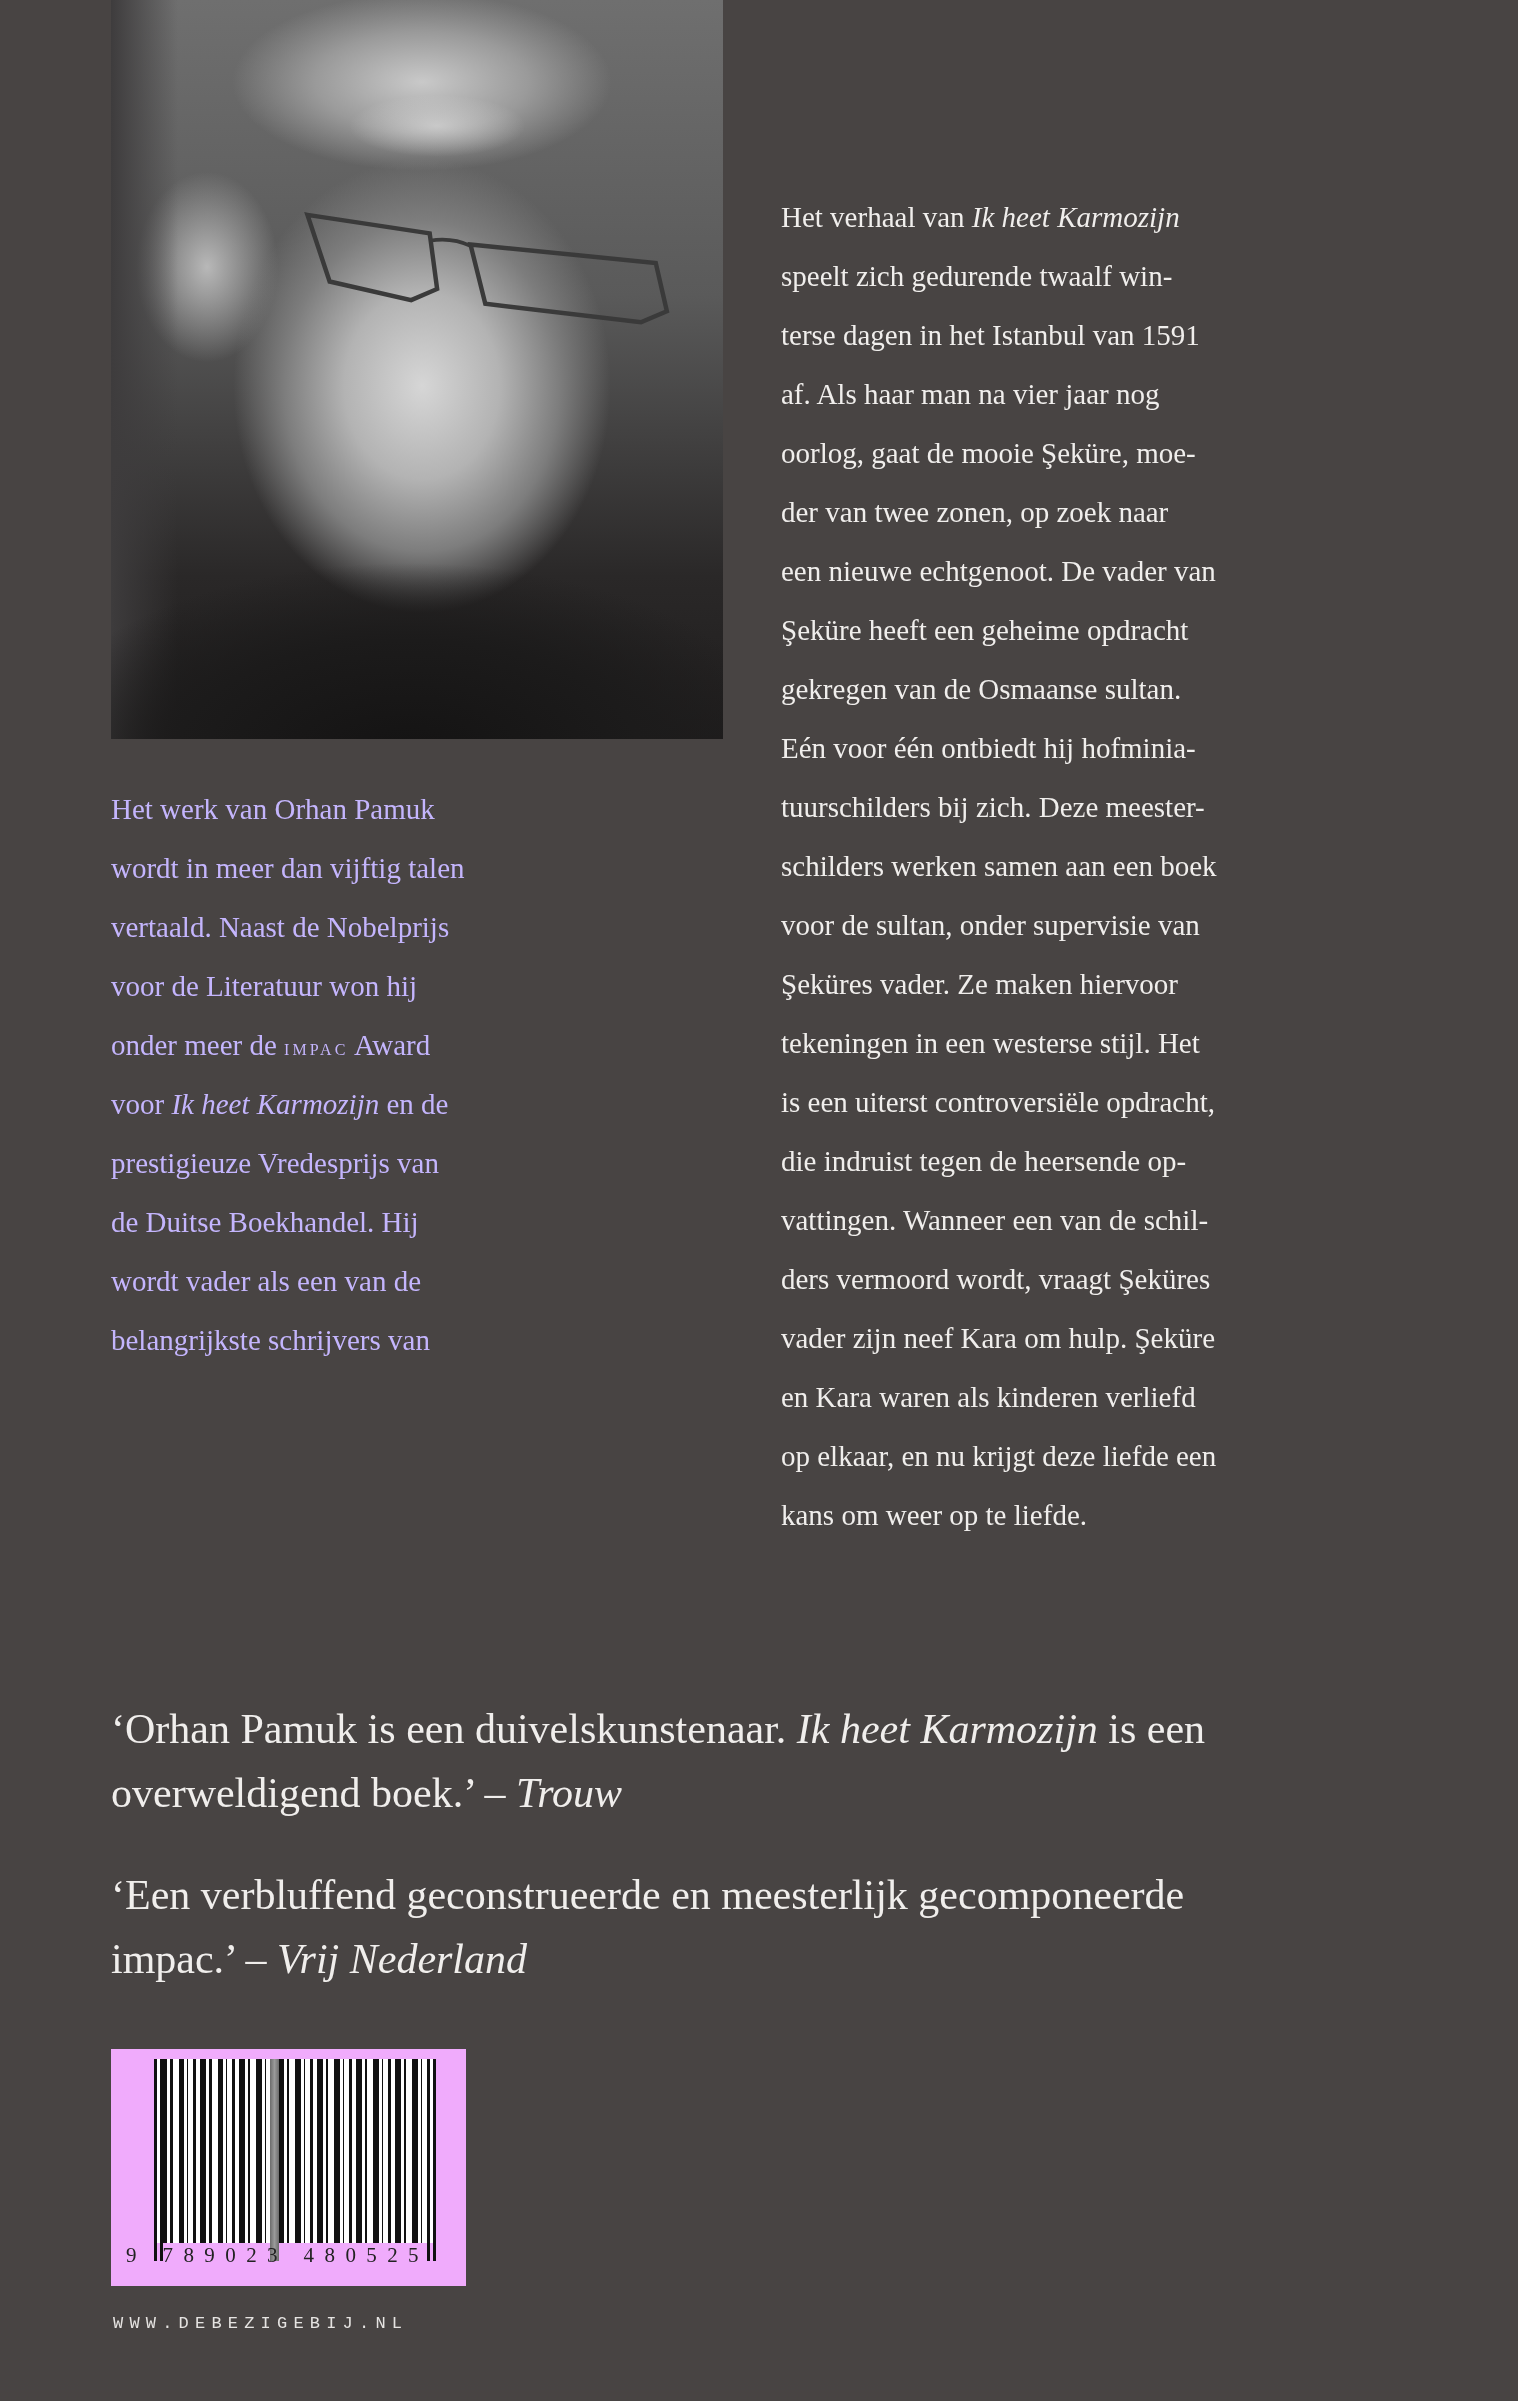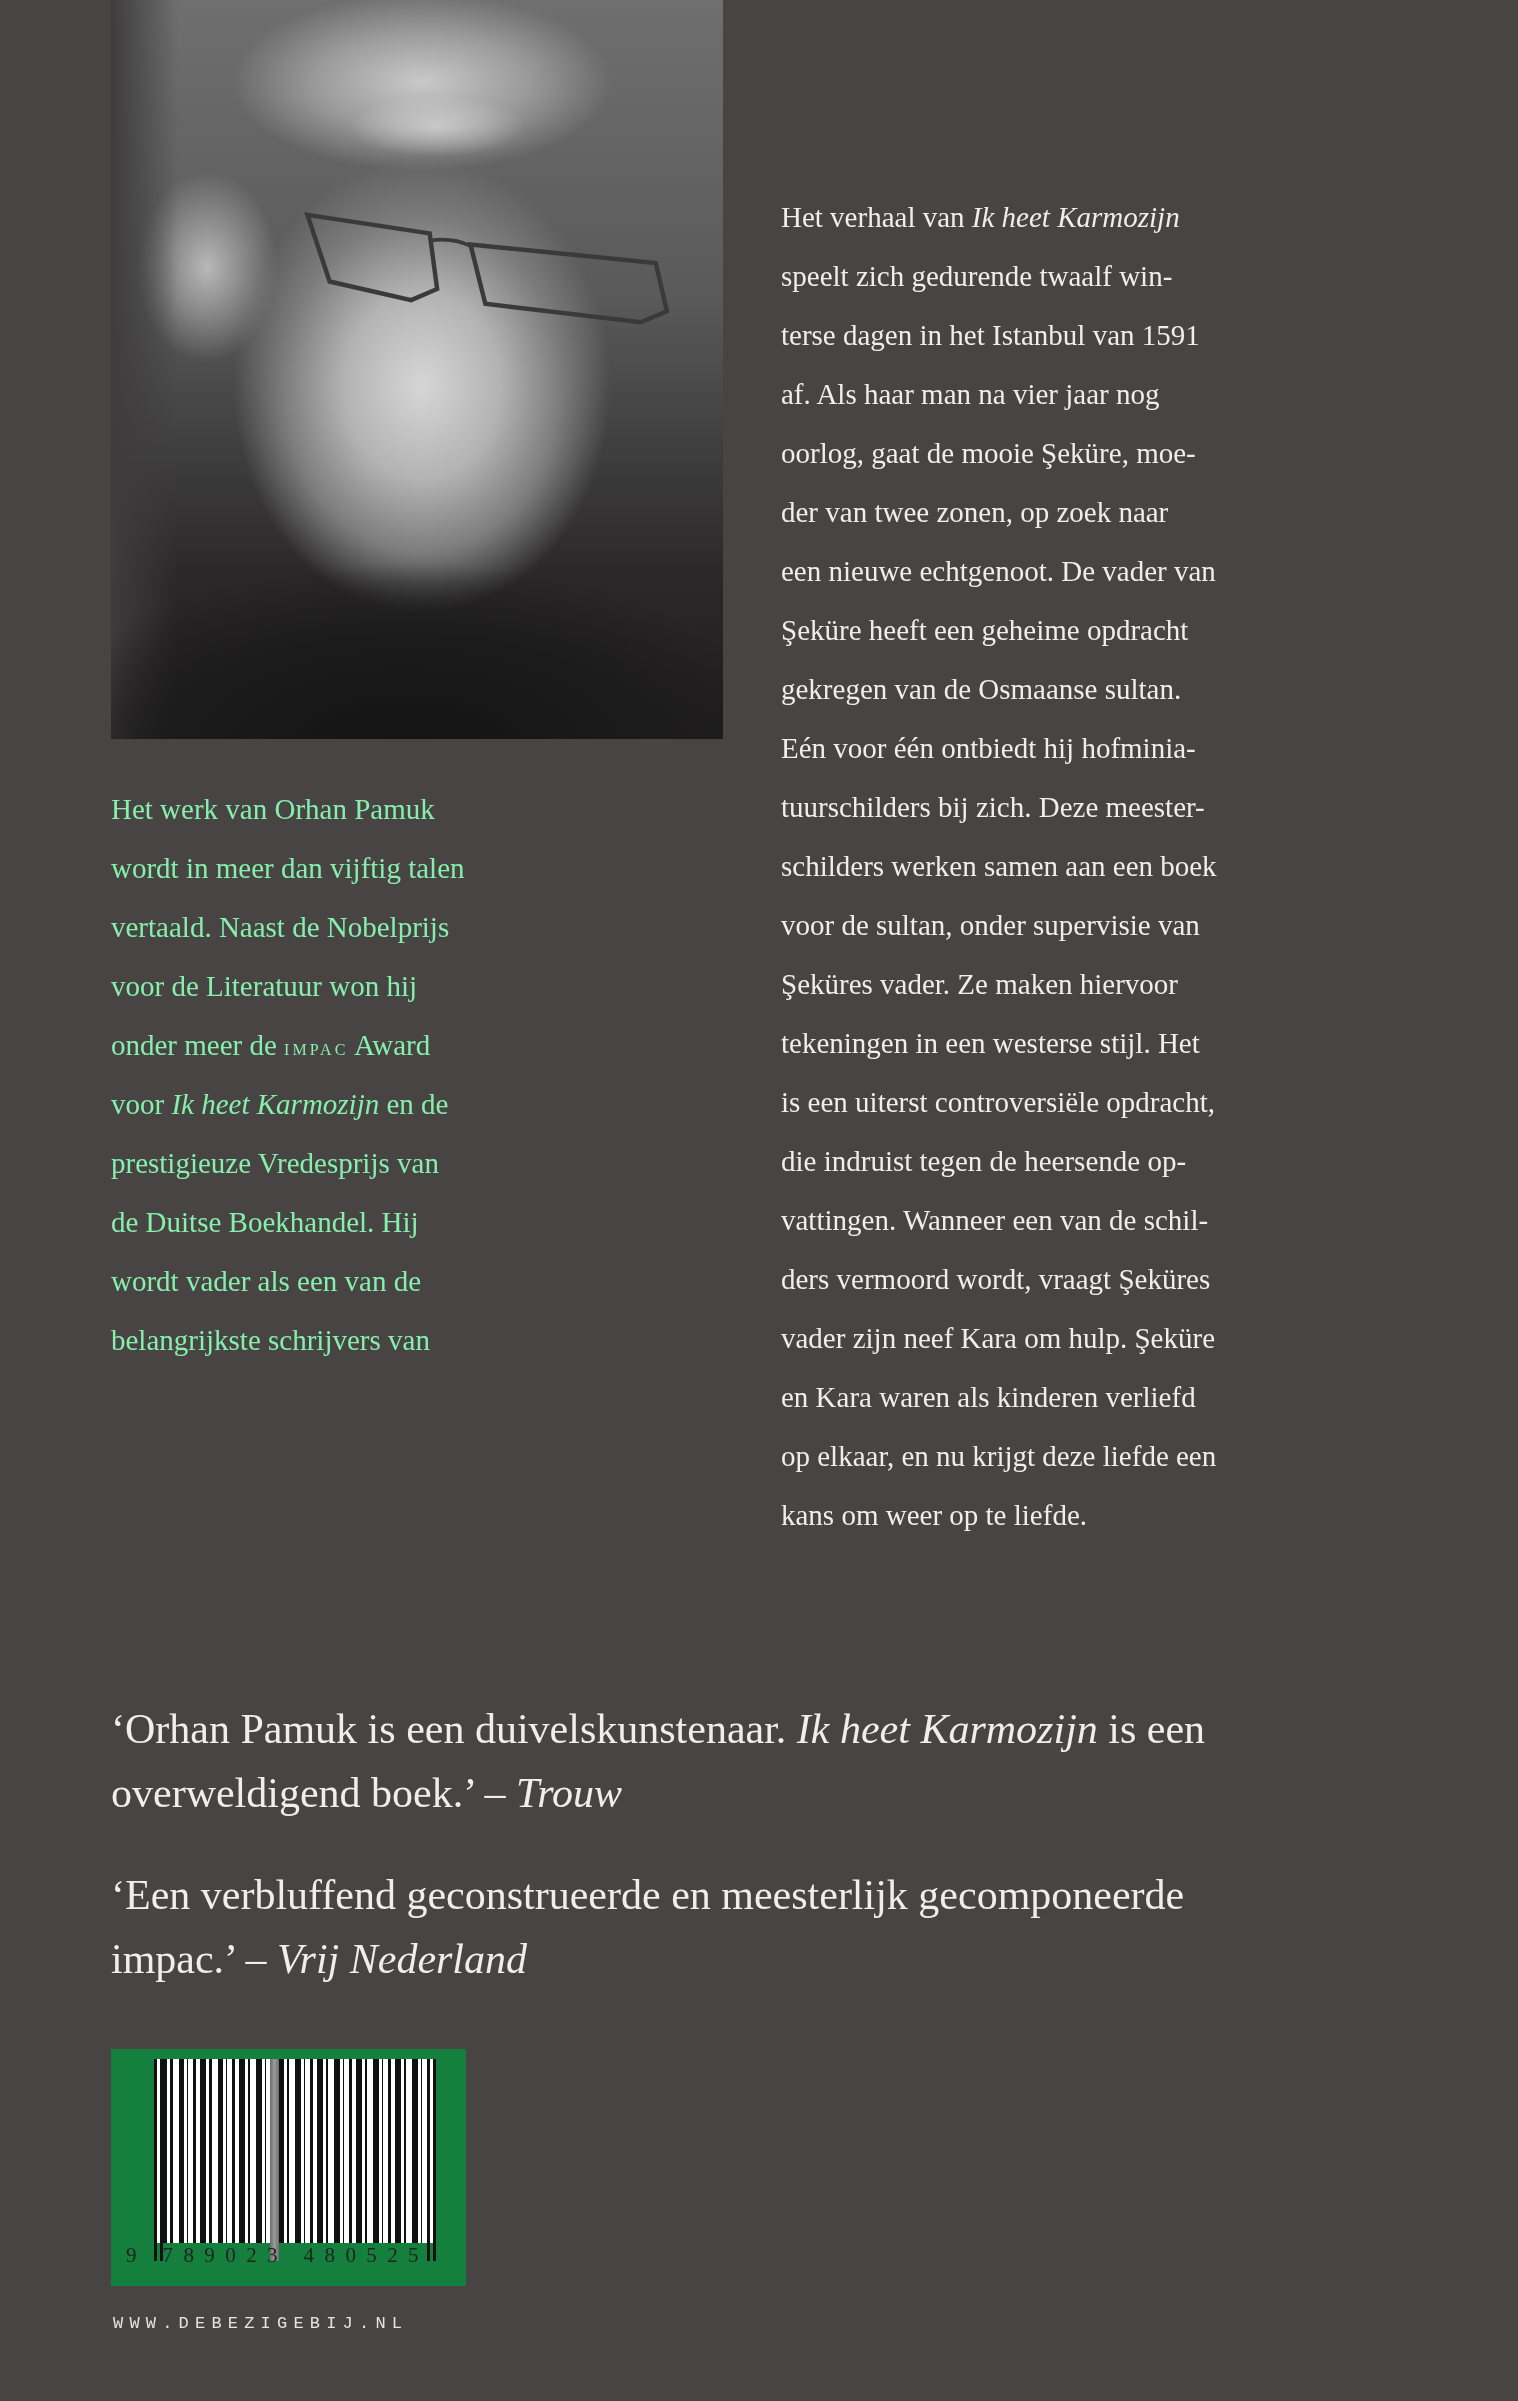--- a/index.html
+++ b/index.html
@@ -37,40 +37,40 @@
     font-size: 29px;
     line-height: 59px;
     white-space: nowrap;
   }
   .col-text .line { display: block; height: 59px; }
   .col-text em { font-style: italic; }
   .col-text .sc { font-variant: small-caps; letter-spacing: 3px; font-size: 0.78em; }
 
   .bio {
     left: 111px; top: 780px;
-    color: #86efac;
+    color: #c4b5fd;
   }
   .synopsis {
     left: 781px; top: 188px;
     color: #f0eeec;
   }
   .quotes {
     position: absolute; left: 111px; top: 1697px;
     color: #f0eeec;
     font-size: 42px; line-height: 64px;
     white-space: nowrap;
   }
   .quotes .quote { display: block; }
   .quotes .quote + .quote { margin-top: 38px; }
   .quotes .line { display: block; height: 64px; }
   .quotes em { font-style: italic; }
 
   .barcode {
     position: absolute; left: 111px; top: 2049px; width: 355px; height: 237px;
-    background: #15803d;
+    background: #f0abfc;
   }
   .barcode .bars {
     position: absolute; left: 43px; top: 10.4px; width: 280px; height: 184px;
     background-image: repeating-linear-gradient(90deg,
       #111 0px, #111 3px, #fff 3px, #fff 6.7px,
       #111 6.7px, #111 13.3px, #fff 13.3px, #fff 16.3px,
       #111 16.3px, #111 18.5px, #fff 18.5px, #fff 24.5px,
       #111 24.5px, #111 30px, #fff 30px, #fff 33px,
       #111 33px, #111 34px, #fff 34px, #fff 39px);
   }

